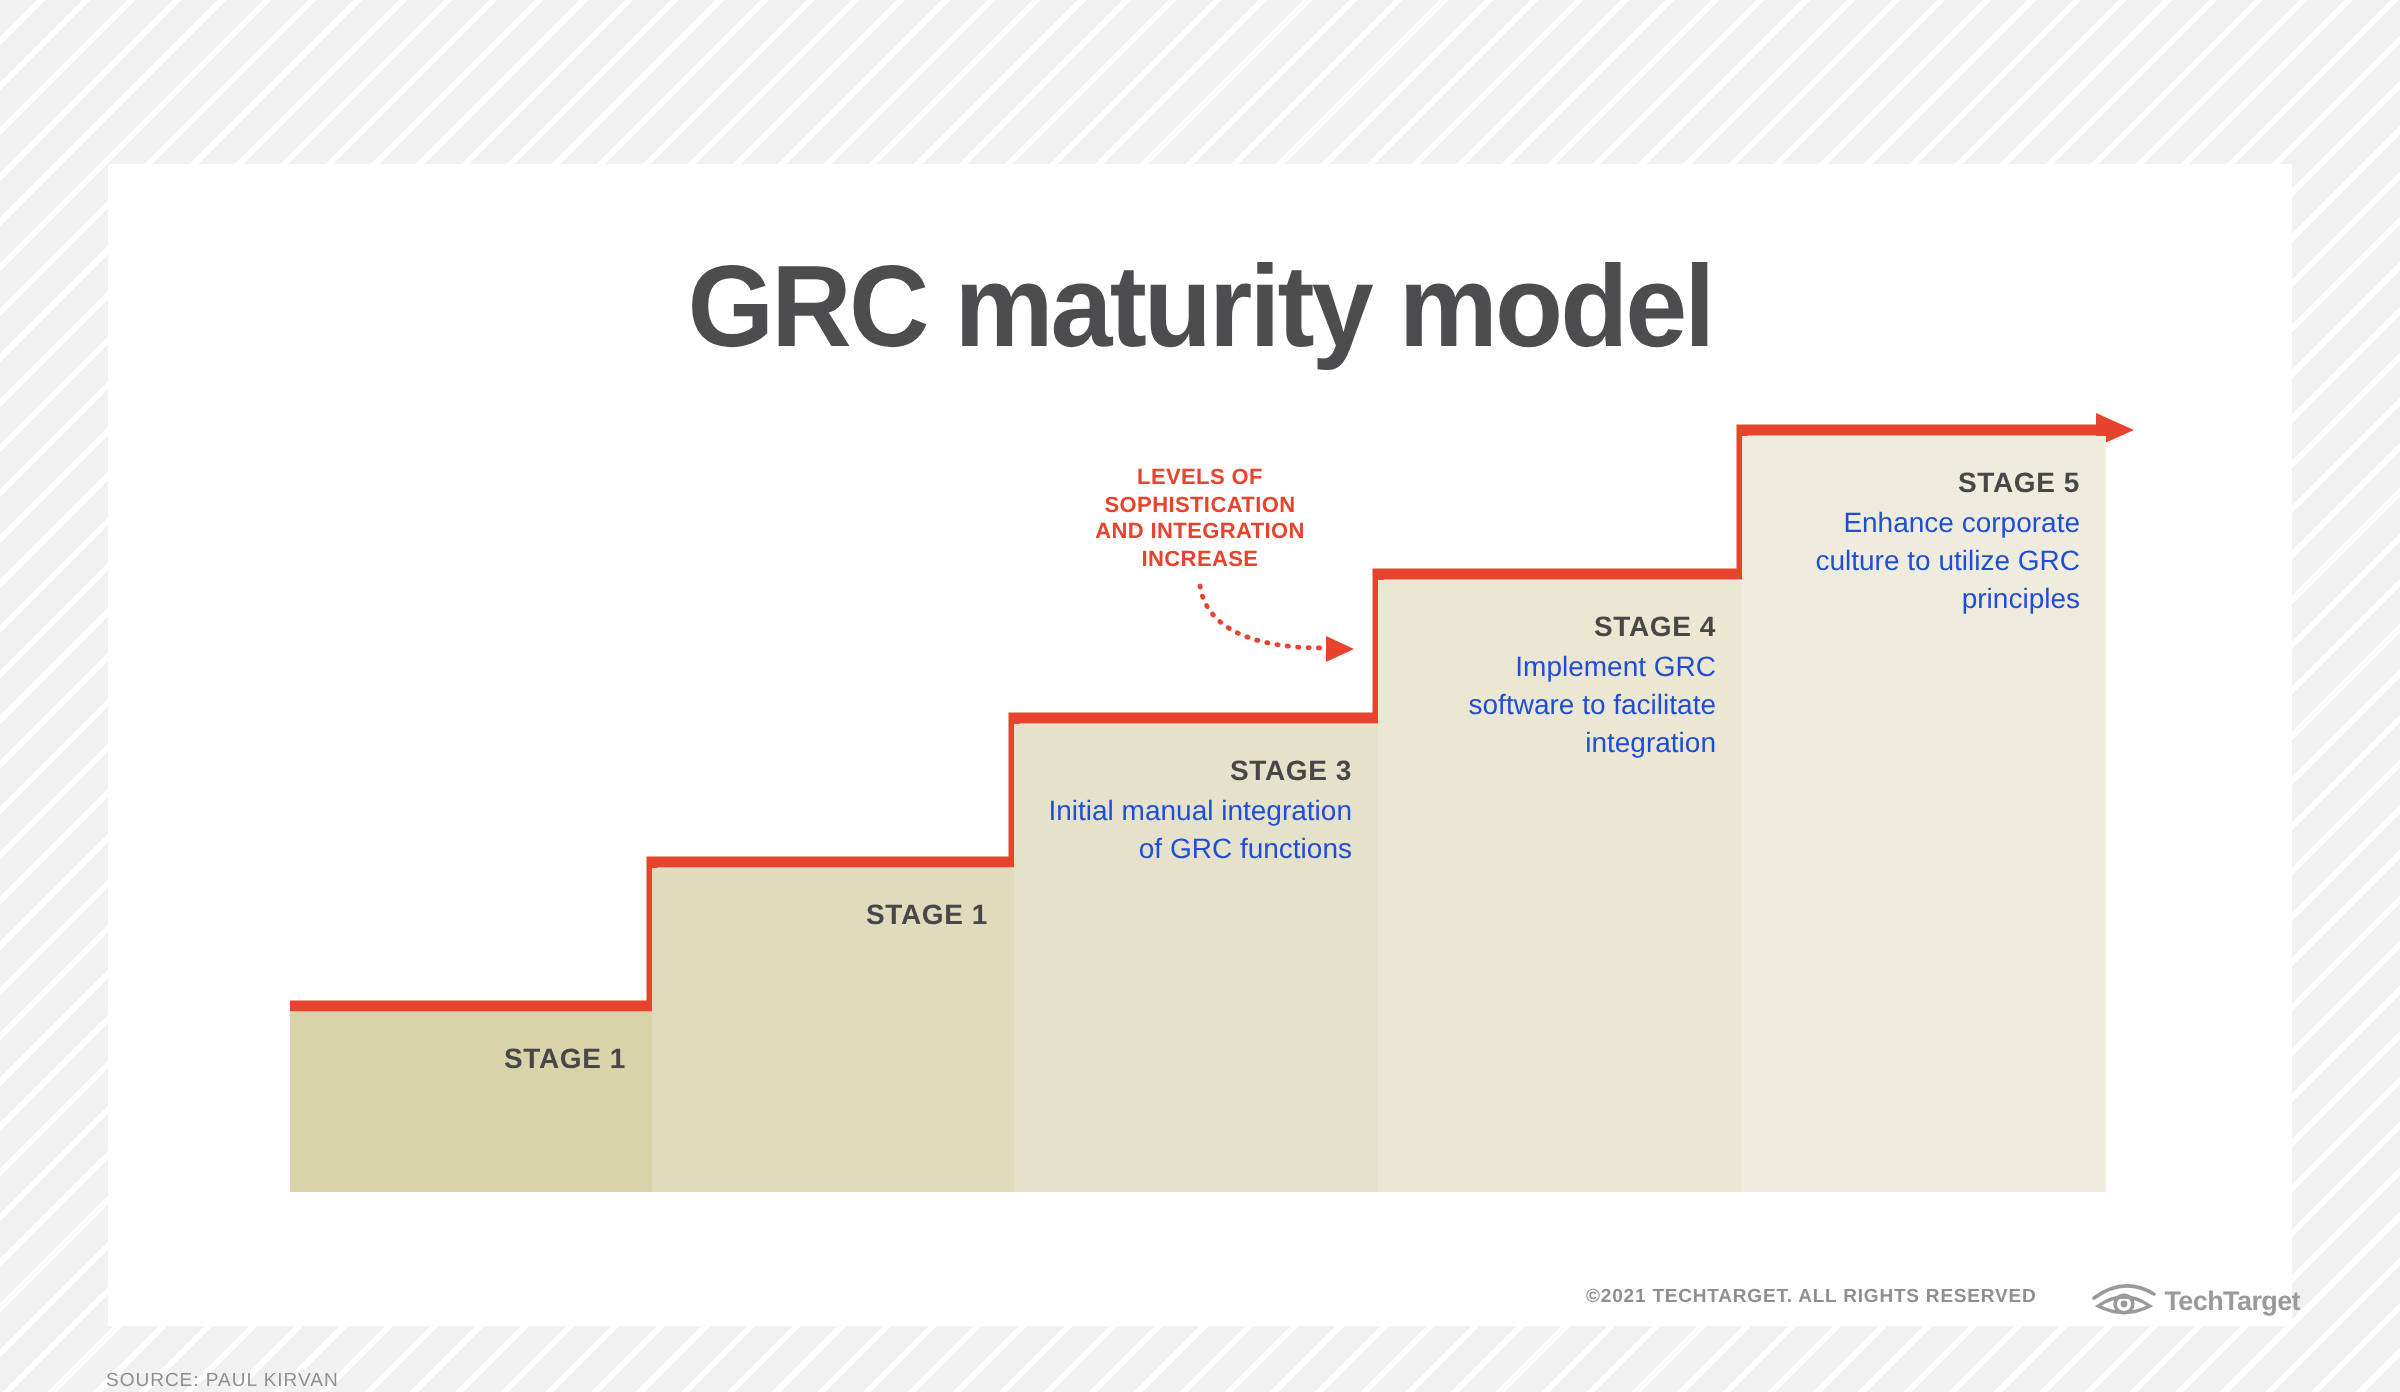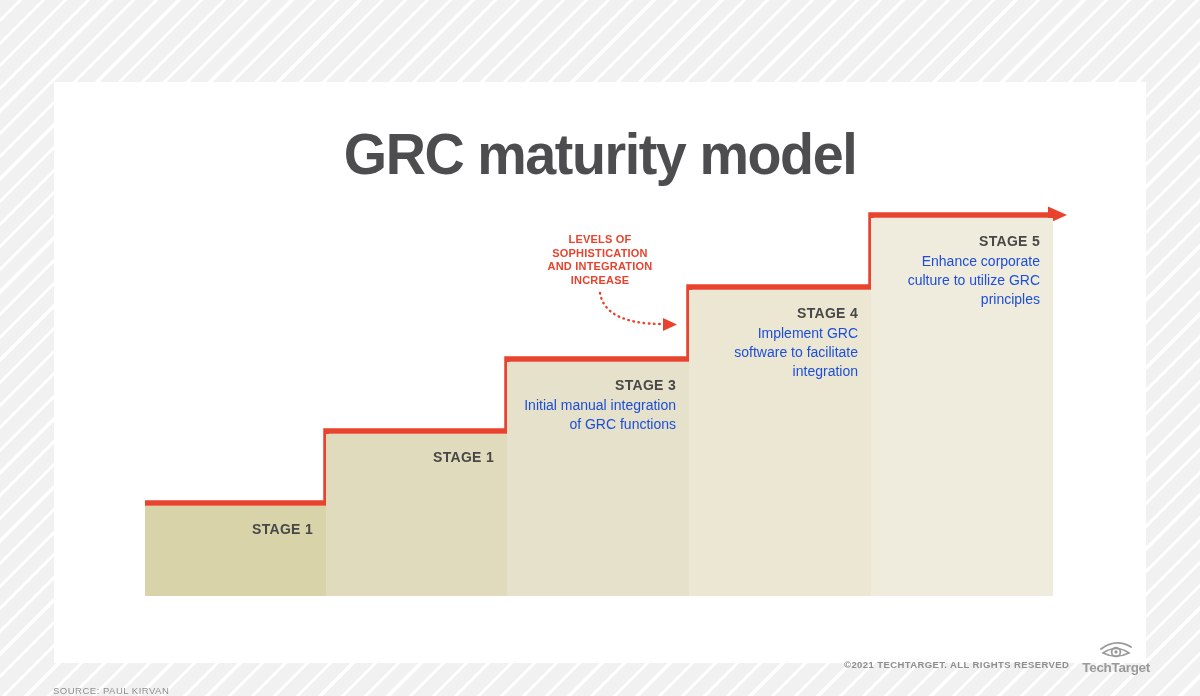--- a/index.html
+++ b/index.html
@@ -35,28 +35,28 @@
     position:absolute;left:478px;top:151px;width:136px;
     text-align:center;font-size:11px;font-weight:bold;line-height:13.5px;
     letter-spacing:.2px;color:#e8432d;white-space:pre-line;
   }
   .source{
     position:absolute;left:53px;top:685px;
     font-size:9.5px;font-weight:normal;letter-spacing:.5px;color:#8f8f8f;
   }
   .footer-right{
     position:absolute;right:50px;top:640px;
-    display:flex;align-items:flex-end;gap:13px;
+    display:flex;align-items:center;gap:24px;
   }
   .copyright{
     font-size:9.5px;font-weight:bold;letter-spacing:.4px;color:#8f8f8f;
     margin-bottom:5px;
   }
   .brand{
-    display:flex;flex-direction:column;align-items:center;line-height:1;
+    display:flex;flex-direction:row;align-items:center;line-height:1;
   }
   .brand-text{
     font-size:13.5px;font-weight:bold;color:#9a9a9a;letter-spacing:-.3px;
   }
 </style>
 </head>
 <body>
 
 <div class="panel">
 

